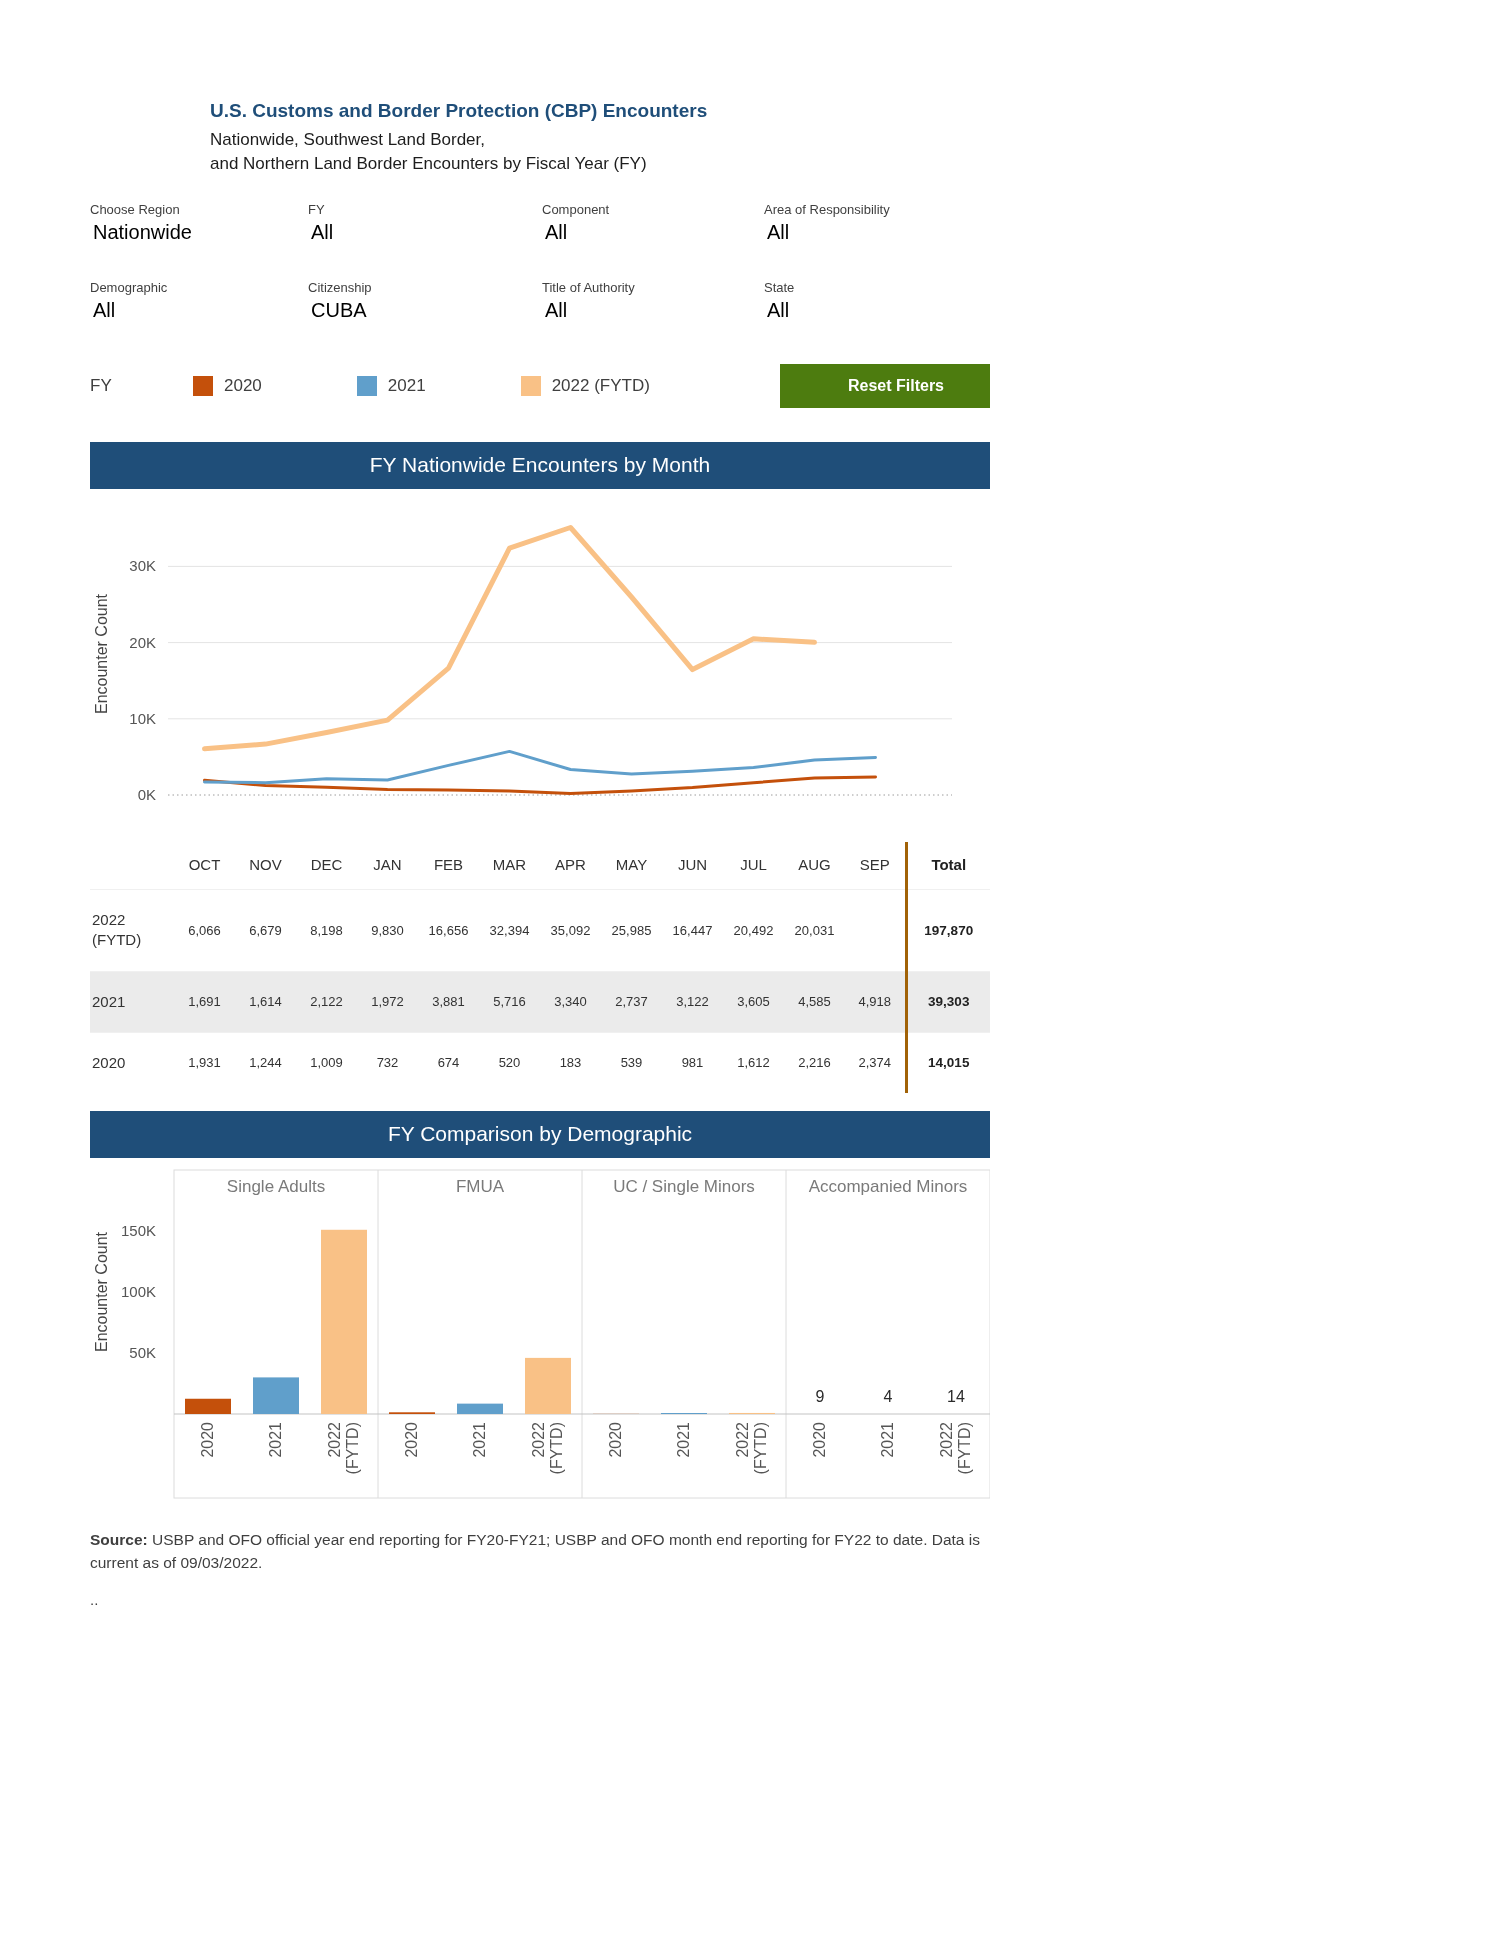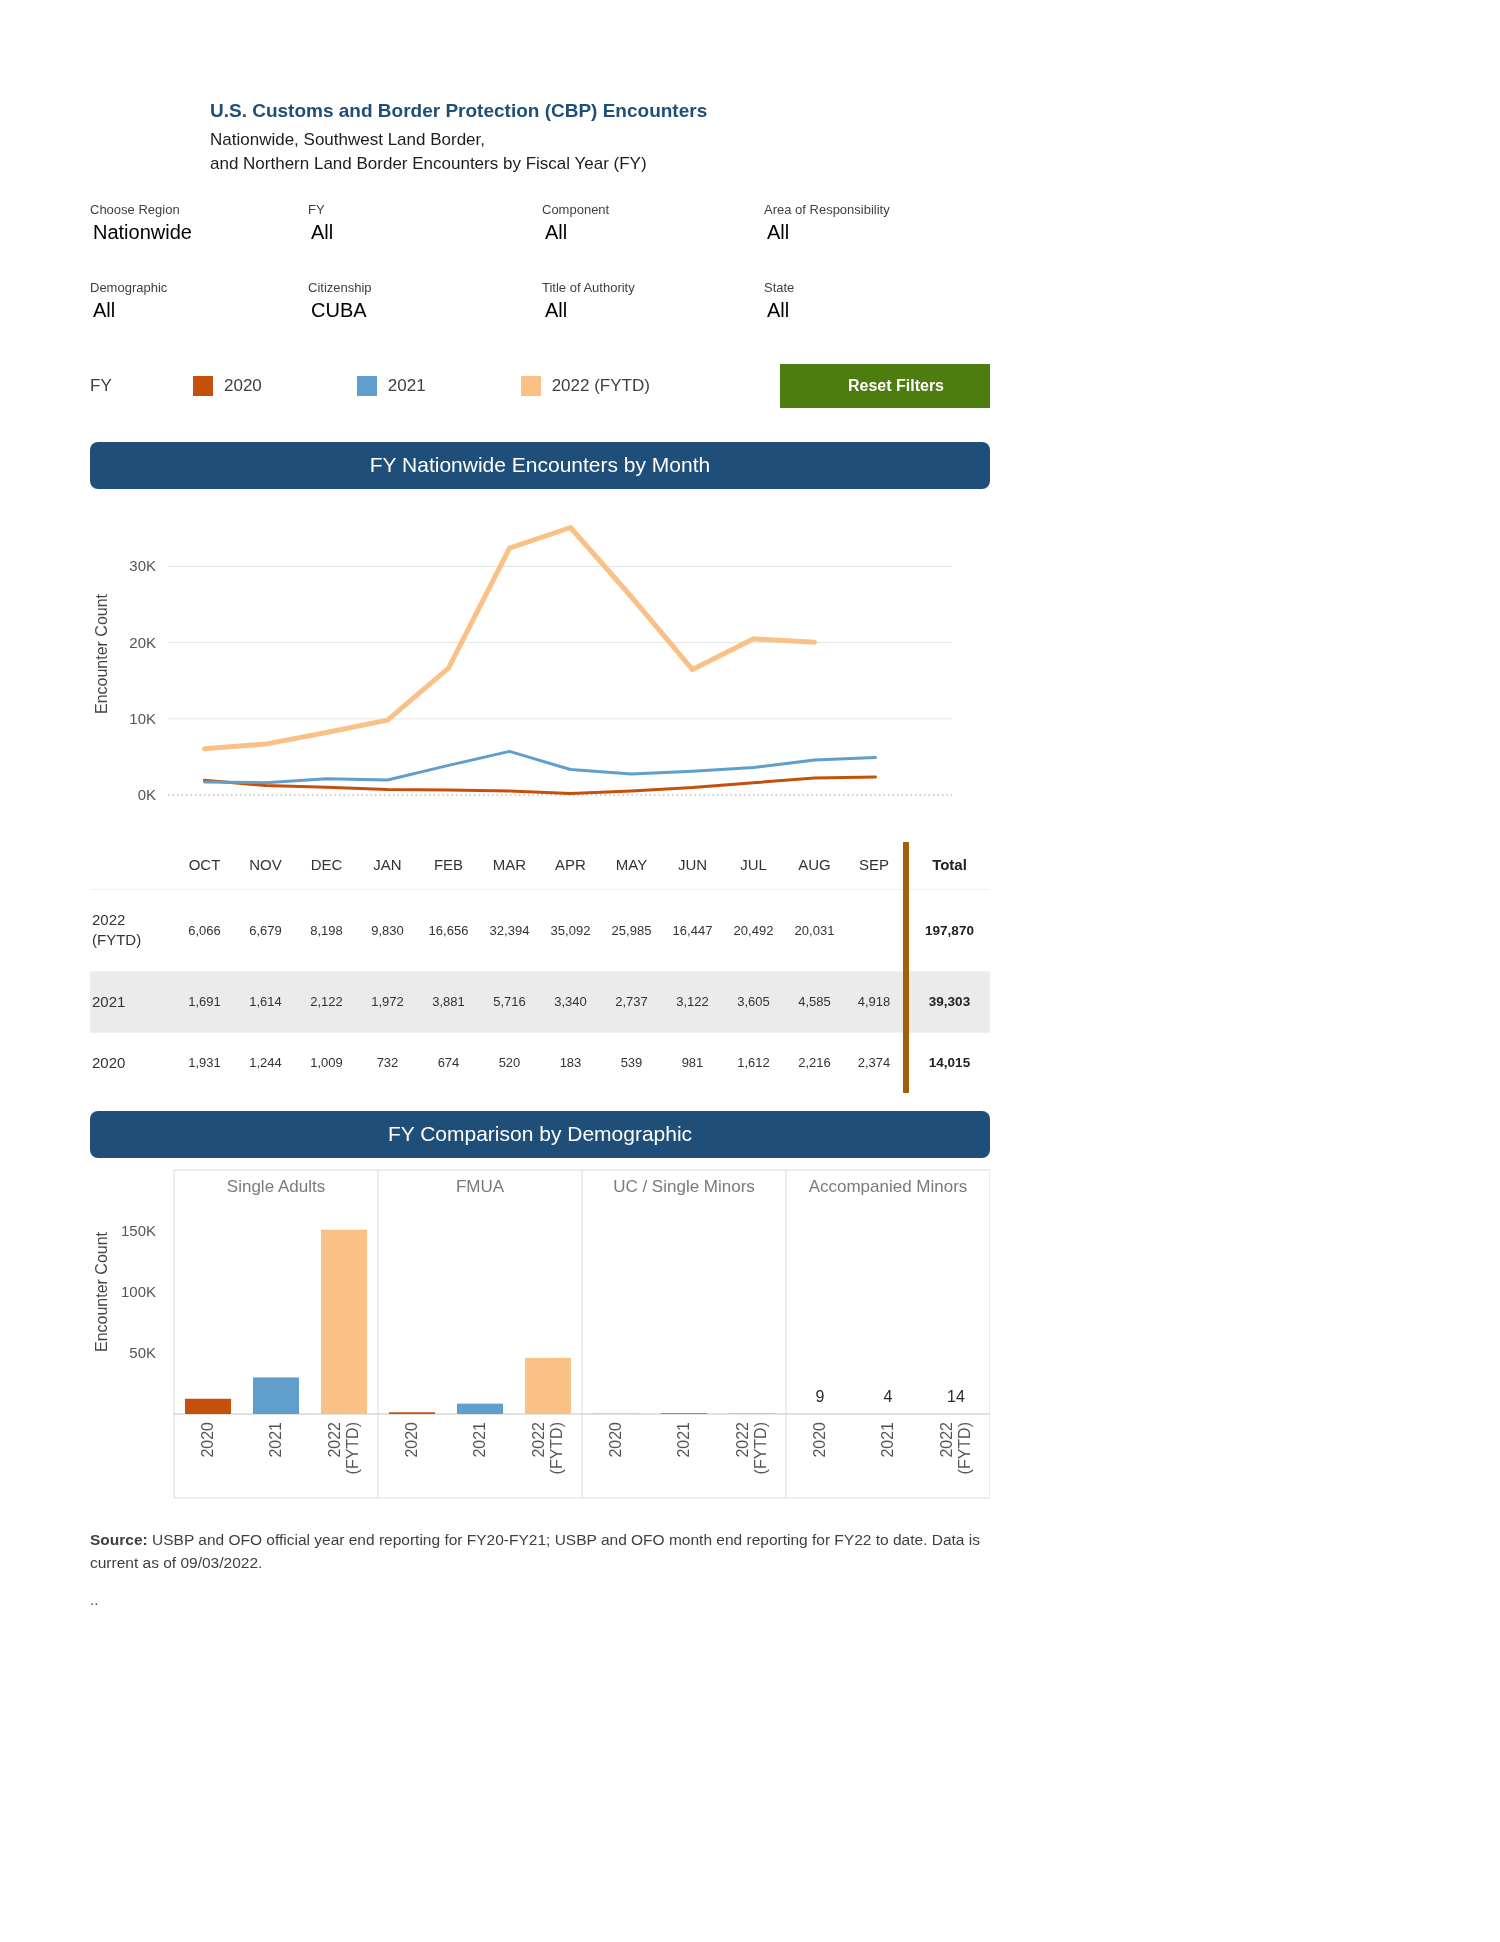--- a/index.html
+++ b/index.html
@@ -27,37 +27,37 @@
   .legend-title { font-size:17px; color:#3f3f3f; width:103px; }
   .legend-item { display:flex; align-items:center; margin-right:95px; cursor:pointer; }
   .swatch { width:20px; height:20px; margin-right:11px; display:inline-block; }
   .legend-item .lbl { font-size:17px; color:#3f3f3f; }
   .reset-btn { margin-left:auto; width:210px; height:44px; background:#4d7c0f; color:#fff;
                font-family:"Liberation Sans", sans-serif; font-weight:bold; font-size:16px;
                border:none; cursor:pointer;padding-left:22px; }
 
   
   .banner { background:#1F4E79; color:#fff; text-align:center; font-size:21px; font-weight:400;
-            padding:11px 0 12px; margin-top:34px;border-radius:8px; }
+            padding:11px 0 12px; margin-top:34px; }
   .banner2 { margin-top:18px; }
 
   
   .chart { margin-top:4px; }
   .chart svg { display:block; }
   svg text { font-family:"Liberation Sans", sans-serif; }
 
   
   #monthly-table { border-collapse:collapse; table-layout:fixed; width:900px; margin-top:14px; }
   #monthly-table thead th { font-weight:normal; font-size:15px; color:#333; text-align:center; padding:14px 0 16px; }
   #monthly-table thead th.total-head { font-weight:bold; color:#222; }
   #monthly-table tbody tr { border-top:1px solid #f0f0f0; }
   #monthly-table tbody tr.shaded { background:#EBEBEB; }
   #monthly-table tbody td { font-size:13px; color:#333; text-align:center; padding:20px 0; }
   #monthly-table tbody td.rowlabel { font-size:15px; text-align:left; padding-left:2px; line-height:1.35; }
-  #monthly-table .total-col { border-left:6px solid #a16207; }
+  #monthly-table .total-col { border-left:3px solid #a16207; }
   #monthly-table tbody td.total-val { font-weight:bold; font-size:13.5px; color:#222; }
 
   
   .source { margin-top:22px; font-size:15.5px; color:#3f3f3f; line-height:1.5; }
   .footnote { margin-top:16px; font-size:15px; color:#3f3f3f; }
 </style>
 </head>
 <body>
 
 <div class="page">

